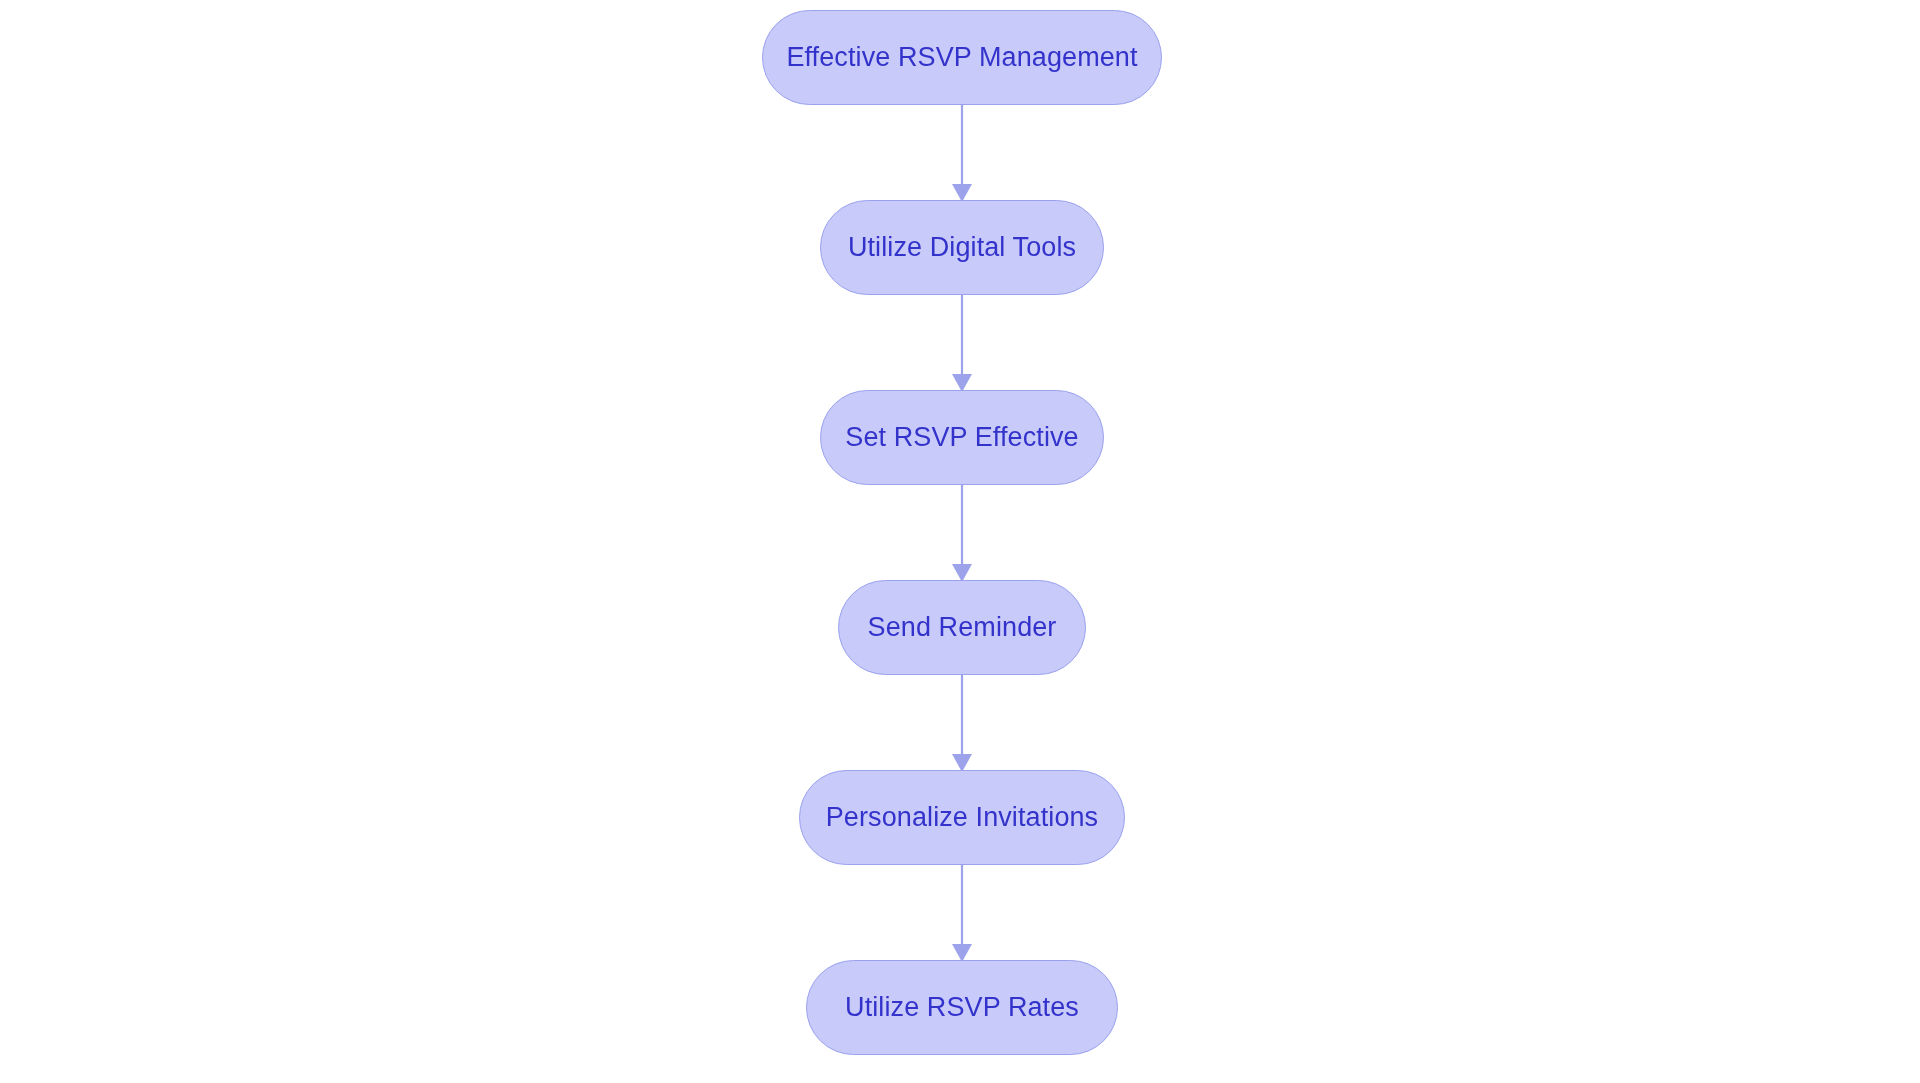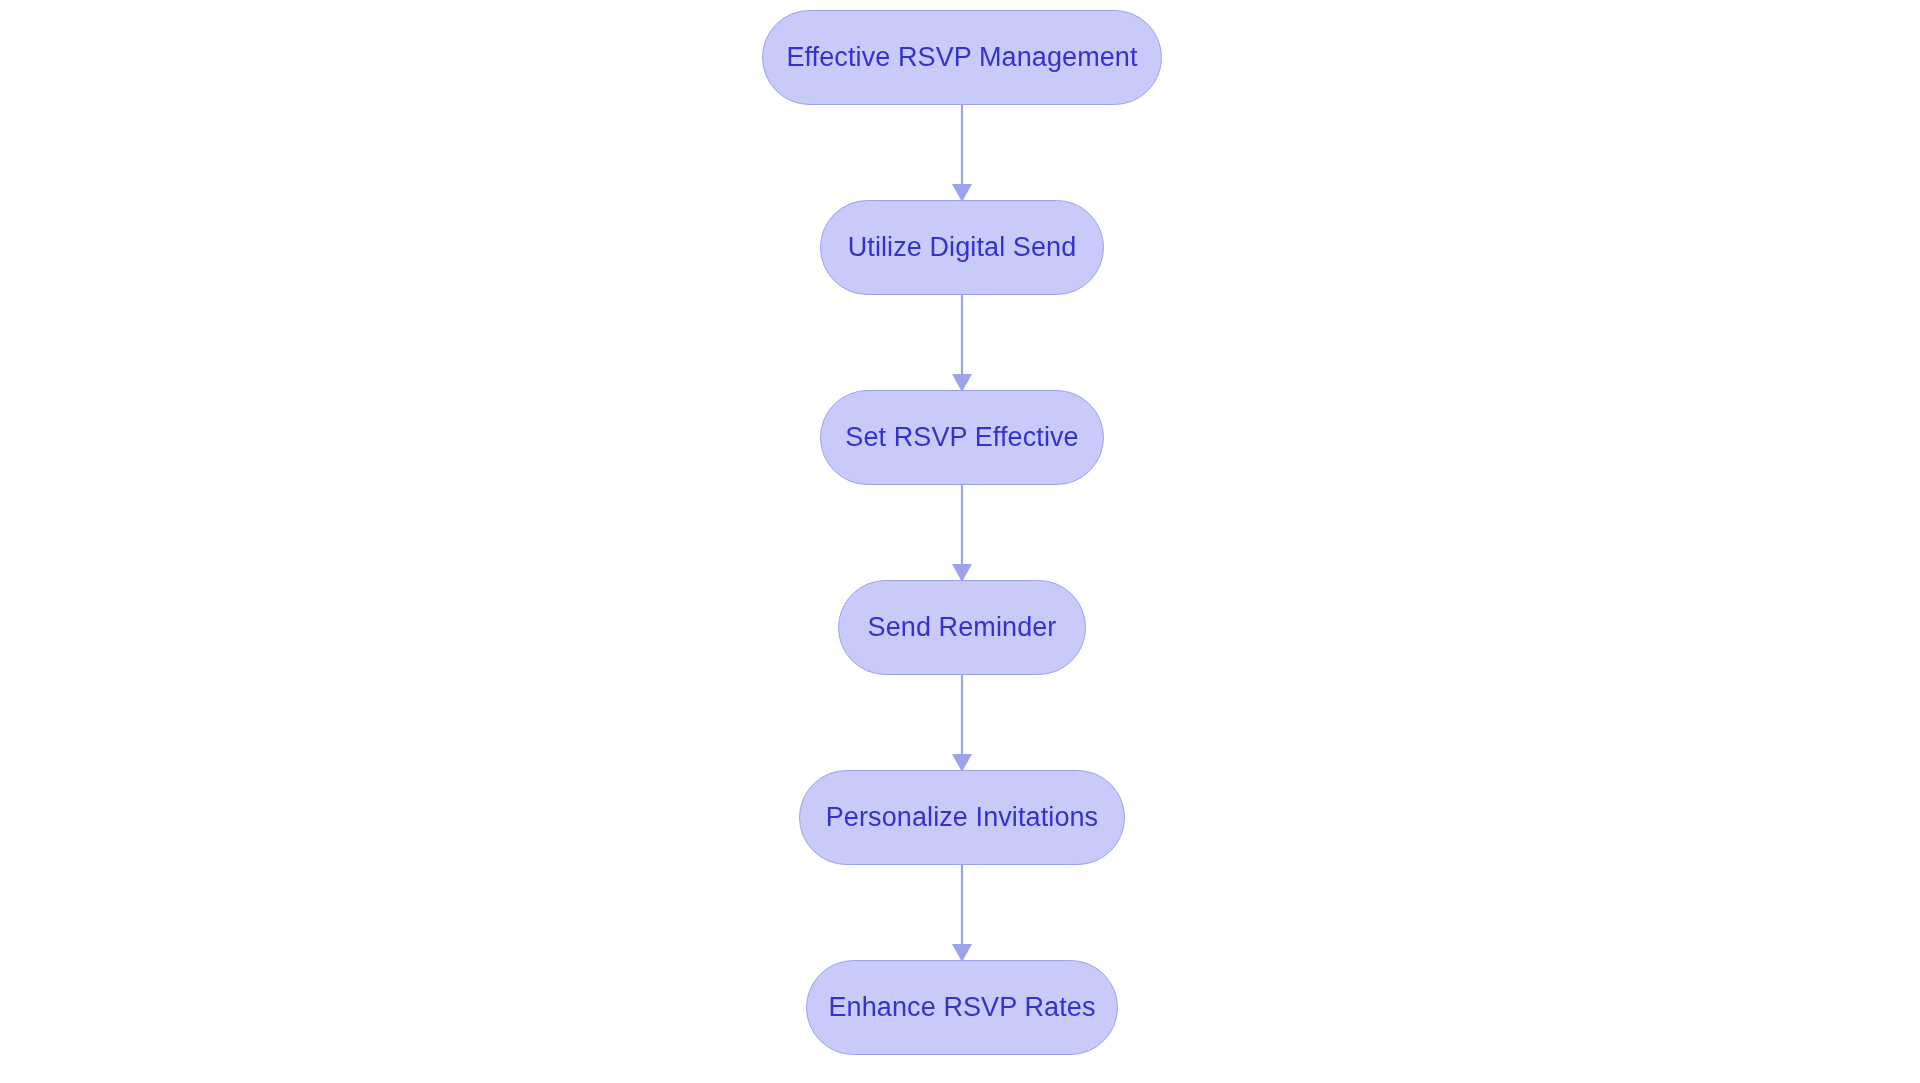--- a/index.html
+++ b/index.html
@@ -104,33 +104,33 @@
     </g>
   </svg>
 
   <div id="flow-column">
 
     <div class="node" id="node-0">
       <span class="node-label">Effective RSVP Management</span>
     </div>
 
     <div class="node" id="node-1">
-      <span class="node-label">Utilize Digital Send</span>
+      <span class="node-label">Utilize Digital Tools</span>
     </div>
 
     <div class="node" id="node-2">
       <span class="node-label">Set RSVP Effective</span>
     </div>
 
     <div class="node" id="node-4">
       <span class="node-label">Personalize Invitations</span>
     </div>
 
     <div class="node" id="node-3">
       <span class="node-label">Send Reminder</span>
     </div>
 
     <div class="node" id="node-5">
-      <span class="node-label">Enhance RSVP Rates</span>
+      <span class="node-label">Utilize RSVP Rates</span>
     </div>
 
   </div>
 </div>
 
 </body></html>

